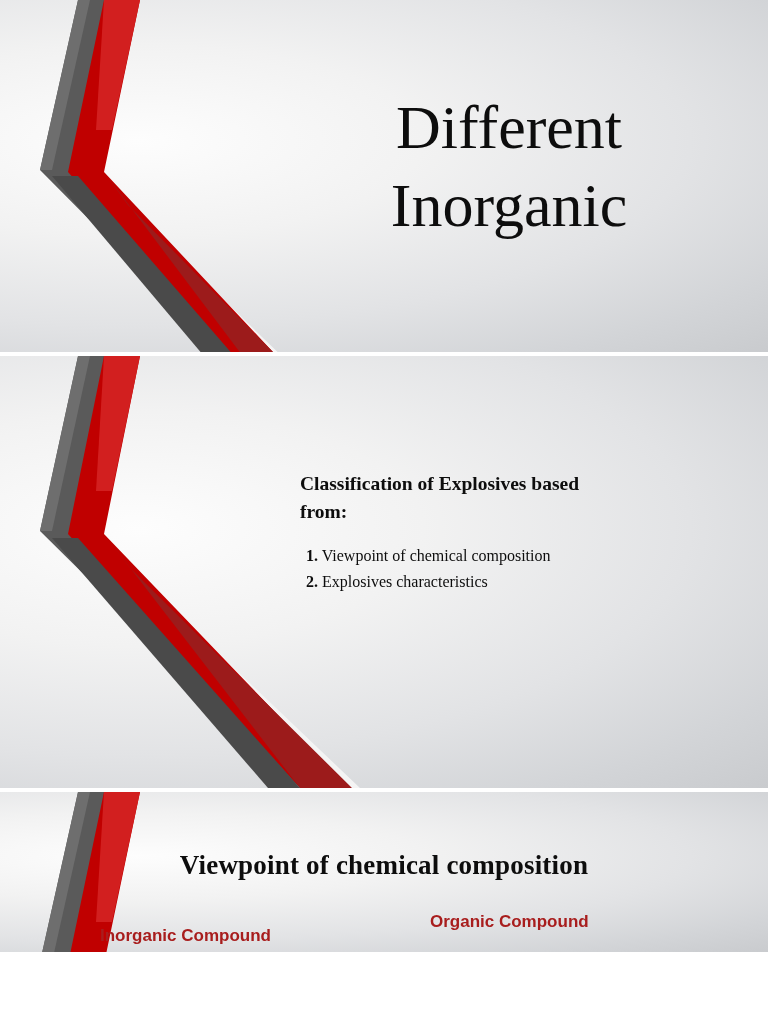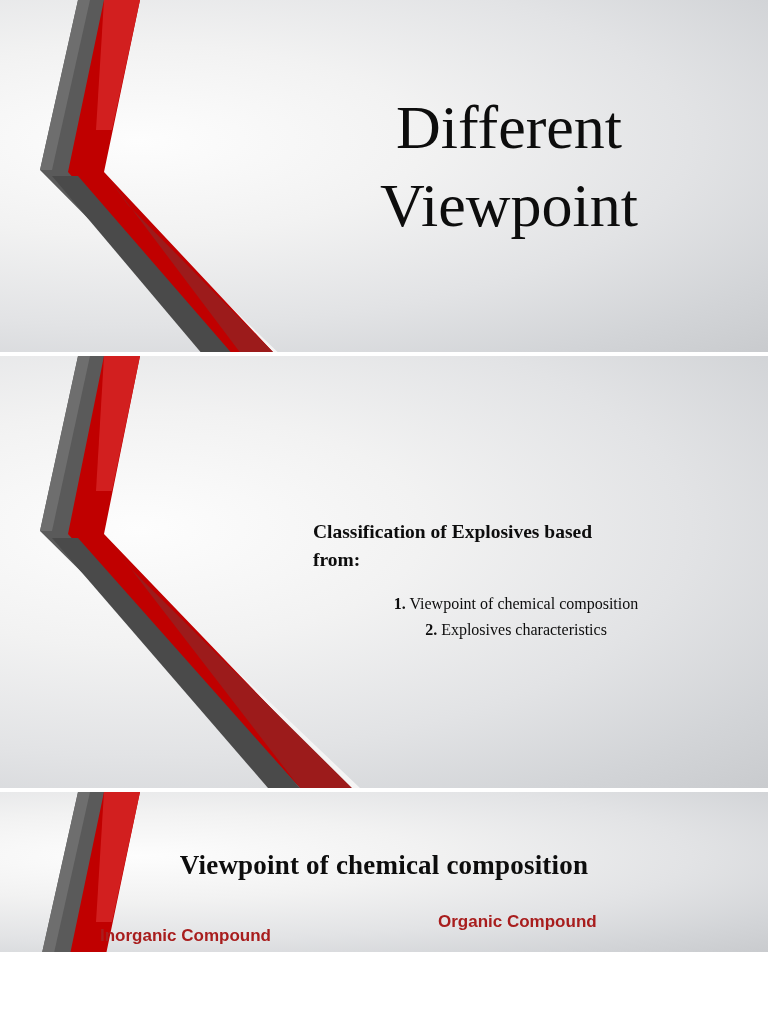--- a/index.html
+++ b/index.html
@@ -58,38 +58,36 @@
     font-size: 62px;
     line-height: 1.26;
     color: #0d0d0d;
     font-weight: 400;
     letter-spacing: 0px;
   }
 
   
   .s2-body {
     position: absolute;
-    left: 313px;
+    left: 300px;
     top: 114px;
     width: 400px;
-    margin-top: 48px;
   }
   .s2-heading {
     font-family: "Liberation Serif", serif;
     font-weight: bold;
     font-size: 19.5px;
     line-height: 1.42;
     color: #0d0d0d;
     width: 330px;
   }
   .s2-list {
     margin: 18px 0 0 6px;
     padding: 0;
     list-style: none;
-    text-align: center;
   }
   .s2-list li {
     font-family: "Liberation Serif", serif;
     font-size: 16px;
     line-height: 1.58;
     color: #0d0d0d;
   }
   .s2-list li .num {
     font-weight: bold;
   }
@@ -117,21 +115,20 @@
     color: #a81d1d;
   }
   .s3-col-right {
     position: absolute;
     left: 430px;
     top: 120px;
     font-family: "Liberation Sans", sans-serif;
     font-weight: bold;
     font-size: 17px;
     color: #a81d1d;
-    margin-left: 8px;
   }
 </style>
 </head>
 <body>
 
 <div class="deck">
 
   <section class="slide slide-1">
 
     <svg class="chevron-art" width="768" height="432" viewBox="0 0 768 432">
@@ -146,21 +143,21 @@
 
       <polygon points="104,172 128,205 352,432 300,432" fill="#9c1b1b"></polygon>
 
       <polygon points="52,176 78,176 300,432 268,432" fill="#4a4a4a"></polygon>
 
       <polygon points="104,0 140,0 112,130 96,130" fill="#d21f1f"></polygon>
     </svg>
 
     <div class="title-block">
       <div class="title-line">Different</div>
-      <div class="title-line">Viewpoint</div>
+      <div class="title-line">Inorganic</div>
     </div>
   </section>
 
   <div class="separator"></div>
 
   <section class="slide slide-2">
 
     <svg class="chevron-art" width="768" height="432" viewBox="0 0 768 432">
       <polygon points="40,175 78,0 120,0 78,175 352,432 300,432" fill="#5a5a5a"></polygon>
       <polygon points="40,175 78,0 90,0 52,175" fill="#6e6e6e"></polygon>

